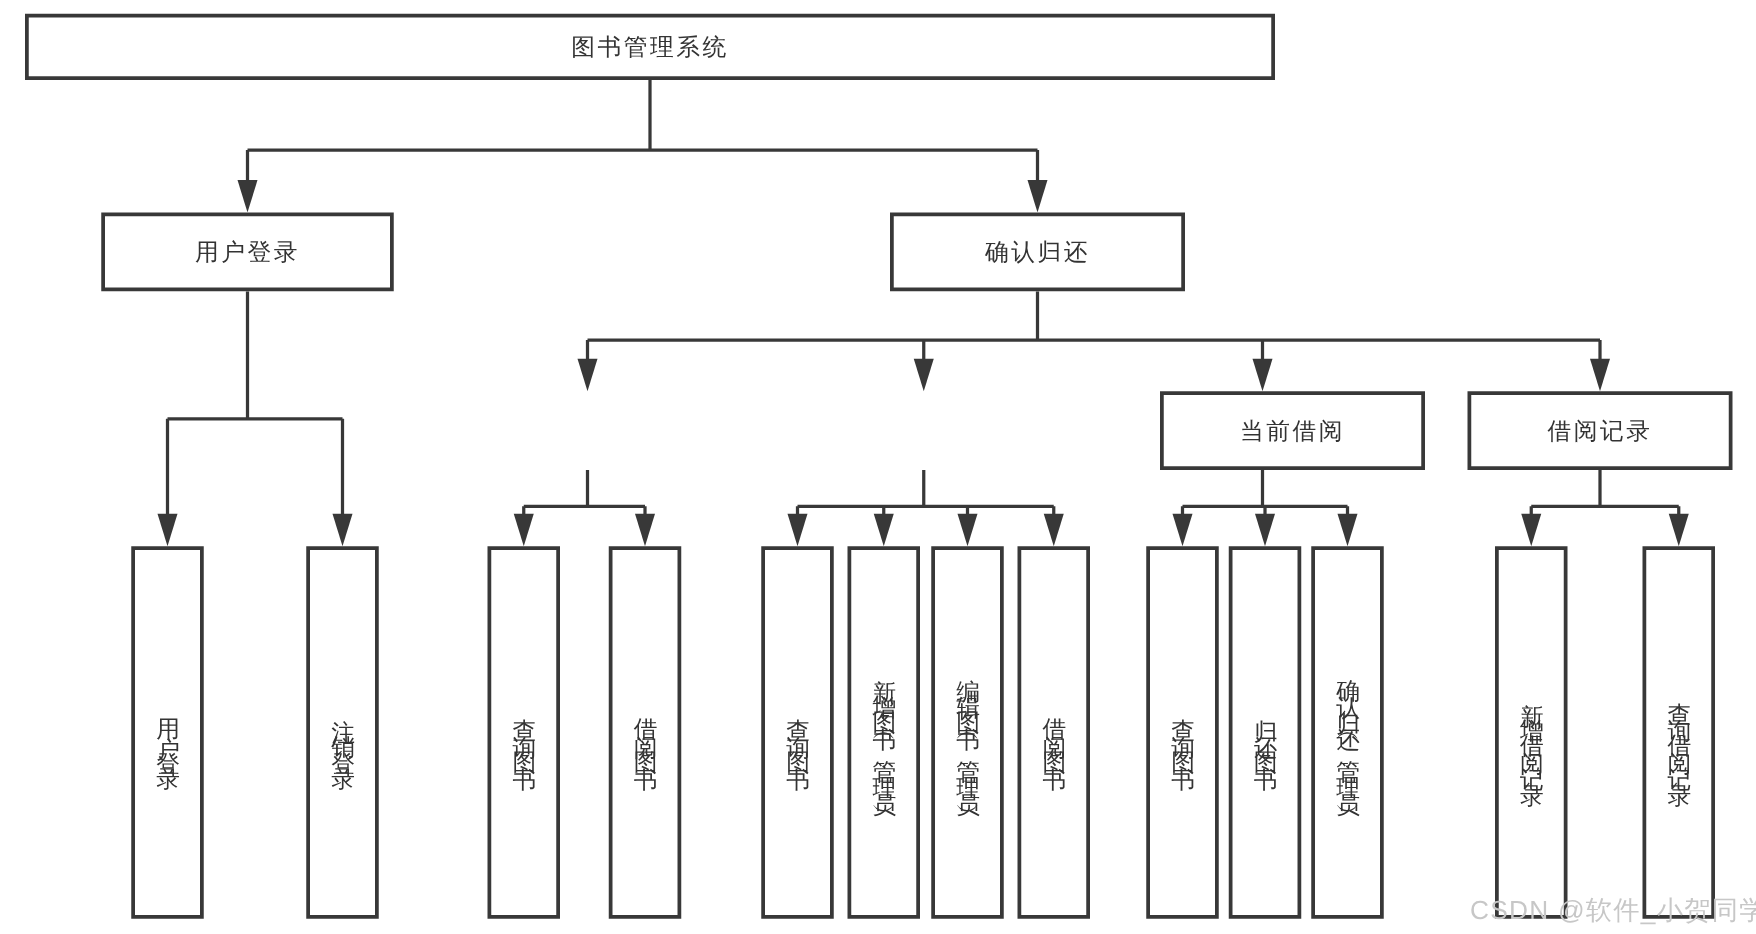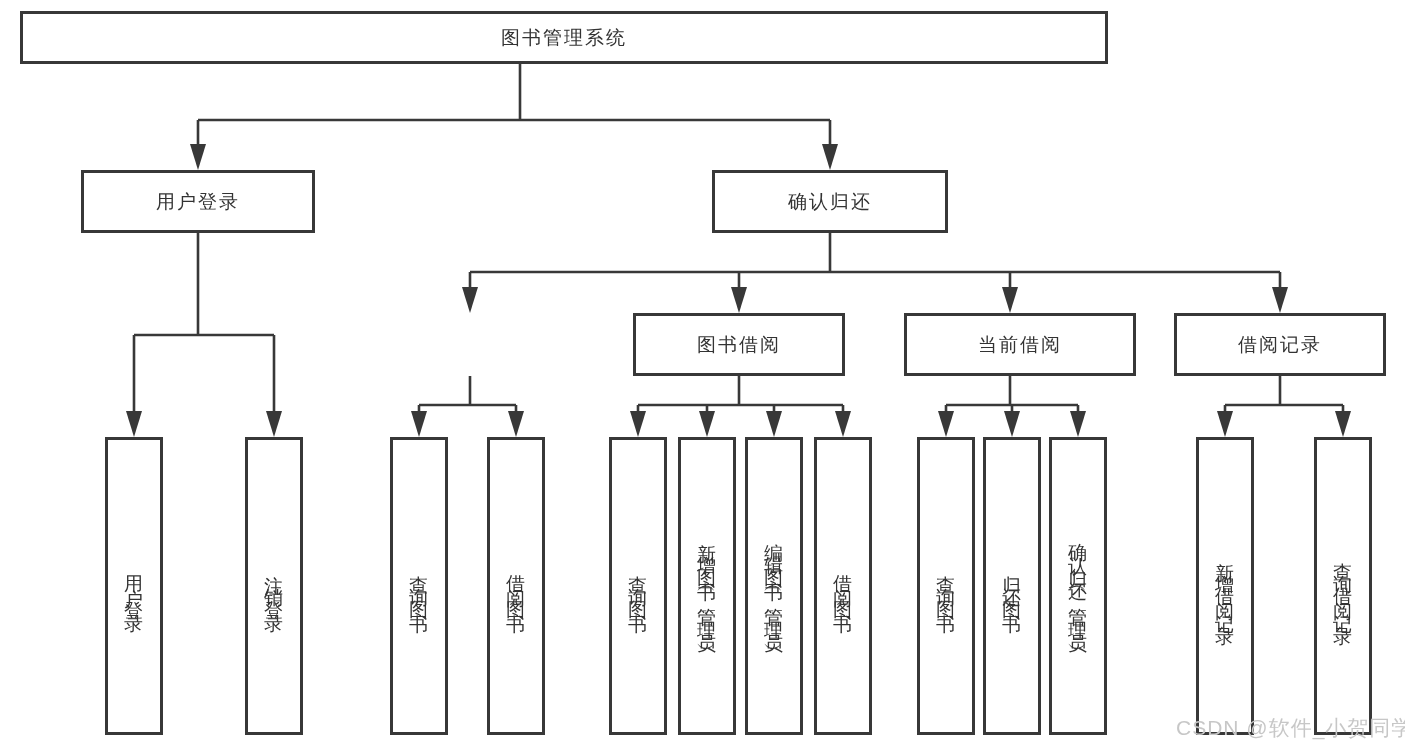--- a/index.html
+++ b/index.html
@@ -129,35 +129,32 @@
     <g>
       <path d="M1280 376 L1280 405"></path>
       <path d="M1225 405 L1343 405"></path>
       <path d="M1225 405 L1225 413"></path>
         <polygon points="1217,411 1233,411 1225,437"></polygon>
       <path d="M1343 405 L1343 413"></path>
         <polygon points="1335,411 1351,411 1343,437"></polygon>
     </g>
   </svg>
 
-  <div class="node" style="left:20px;top:11px;width:1088px;height:53px">
+  <div class="node" style="left:20px;top:11px;width:1000px;height:53px">
     <span class="label">图书管理系统</span>
   </div>
 
   <div class="node" style="left:81px;top:170px;width:234px;height:63px">
     <span class="label">用户登录</span>
   </div>
   <div class="node" style="left:712px;top:170px;width:236px;height:63px">
     <span class="label">确认归还</span>
   </div>
 
-  <div class="node" style="left:633px;top:313px;width:212px;height:63px">
-    <span class="label">图书借阅</span>
-  </div>
-  <div class="node" style="left:904px;top:313px;width:232px;height:63px">
+  <div class="node" style="left:928px;top:313px;width:212px;height:63px">
     <span class="label">当前借阅</span>
   </div>
   <div class="node" style="left:1174px;top:313px;width:212px;height:63px">
     <span class="label">借阅记录</span>
   </div>
 
   <div class="node leaf" style="left:105px">
     <span class="vlabel">用户登录</span>
   </div>
   <div class="node leaf" style="left:245px">

